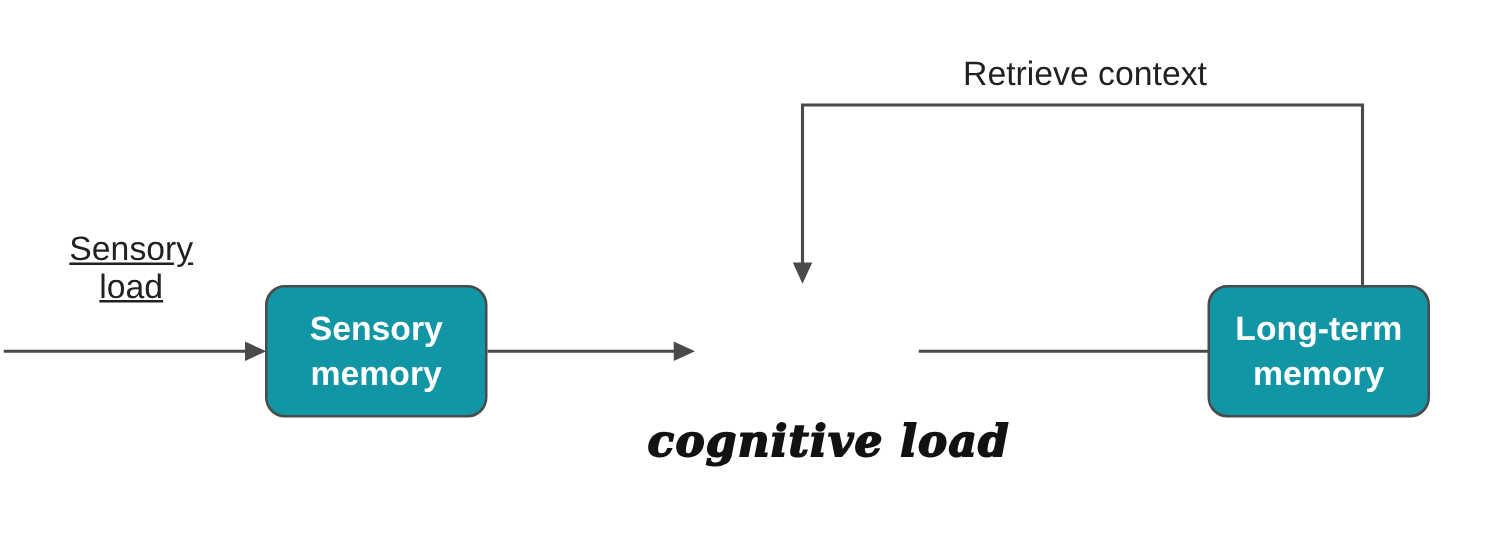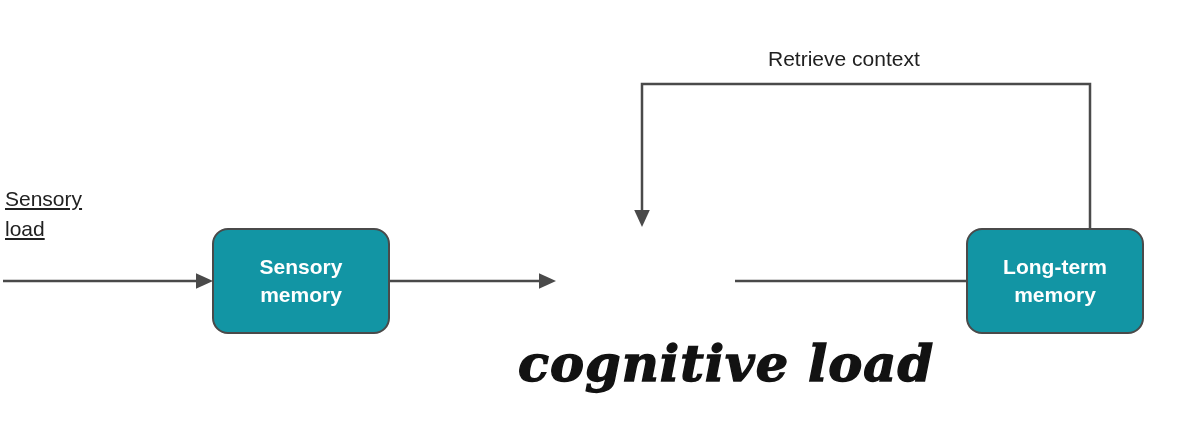--- a/index.html
+++ b/index.html
@@ -39,50 +39,50 @@
     width: 178px;
     height: 106px;
     background: var(--box-fill);
     border: 2.5px solid var(--box-border);
     border-radius: 16px;
     display: flex;
     align-items: center;
     justify-content: center;
     text-align: center;
     color: var(--box-text);
-    font-size: 21px;
+    font-size: 27px;
     font-weight: bold;
     line-height: 1.35;
     padding: 0 18px;
   }
   #node-sensory   { left: 212px;  top: 228px; }
   #node-short     { left: 555px;  top: 228px; width: 180px; }
   #node-long      { left: 966px; top: 228px; }
   .flow-label {
     position: absolute;
     color: var(--text);
-    font-size: 21px;
+    font-size: 27px;
     line-height: 30px;
-    text-align: left;
+    text-align: center;
     white-space: nowrap;
   }
   #label-input    { left: 5px;   top: 184px; width: 200px; text-decoration: underline; }
   #label-attention{ left: 390px; top: 296px; width: 160px; }
   #label-repeat   { left: 766px; top: 294px; width: 200px; }
   #label-retrieve { left: 768px; top: 44px;  width: 200px; }
   .bold-line { font-weight: bold; }
   #label-cognitive-load {
     position: absolute;
     left: 518px; top: 333px; width: 260px;
     text-align: center;
     color: #121212;
     font-family: "DejaVu Serif", serif;
     font-style: italic;
     font-weight: bold;
-    font-size: 51px;
+    font-size: 35px;
     letter-spacing: 1px;
     -webkit-text-stroke: 1.4px #121212;
     white-space: nowrap;
   }
 </style>
 </head>
 <body>
 
 <div class="canvas">
 

